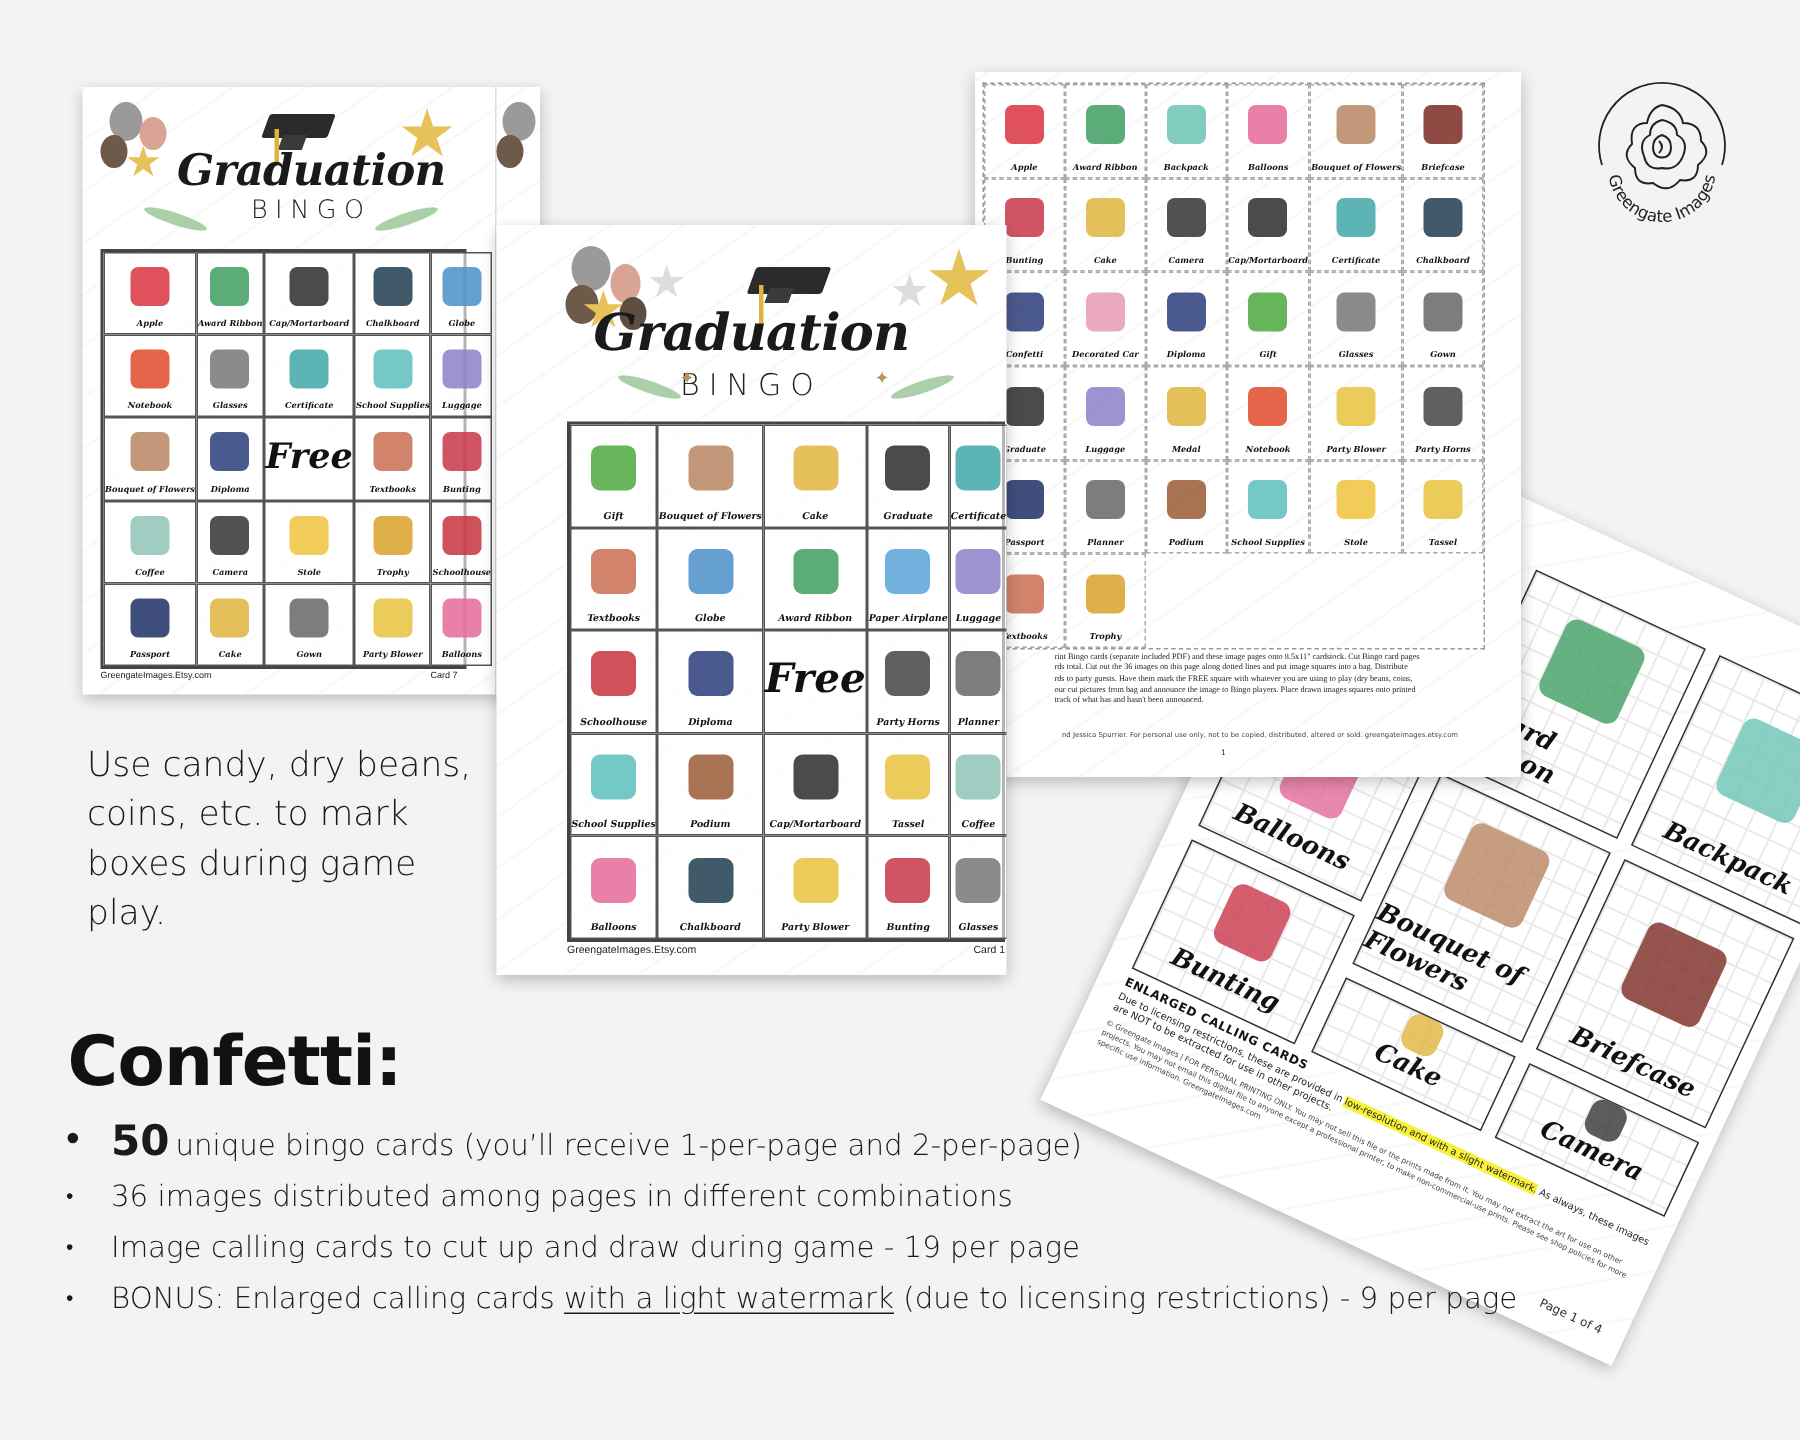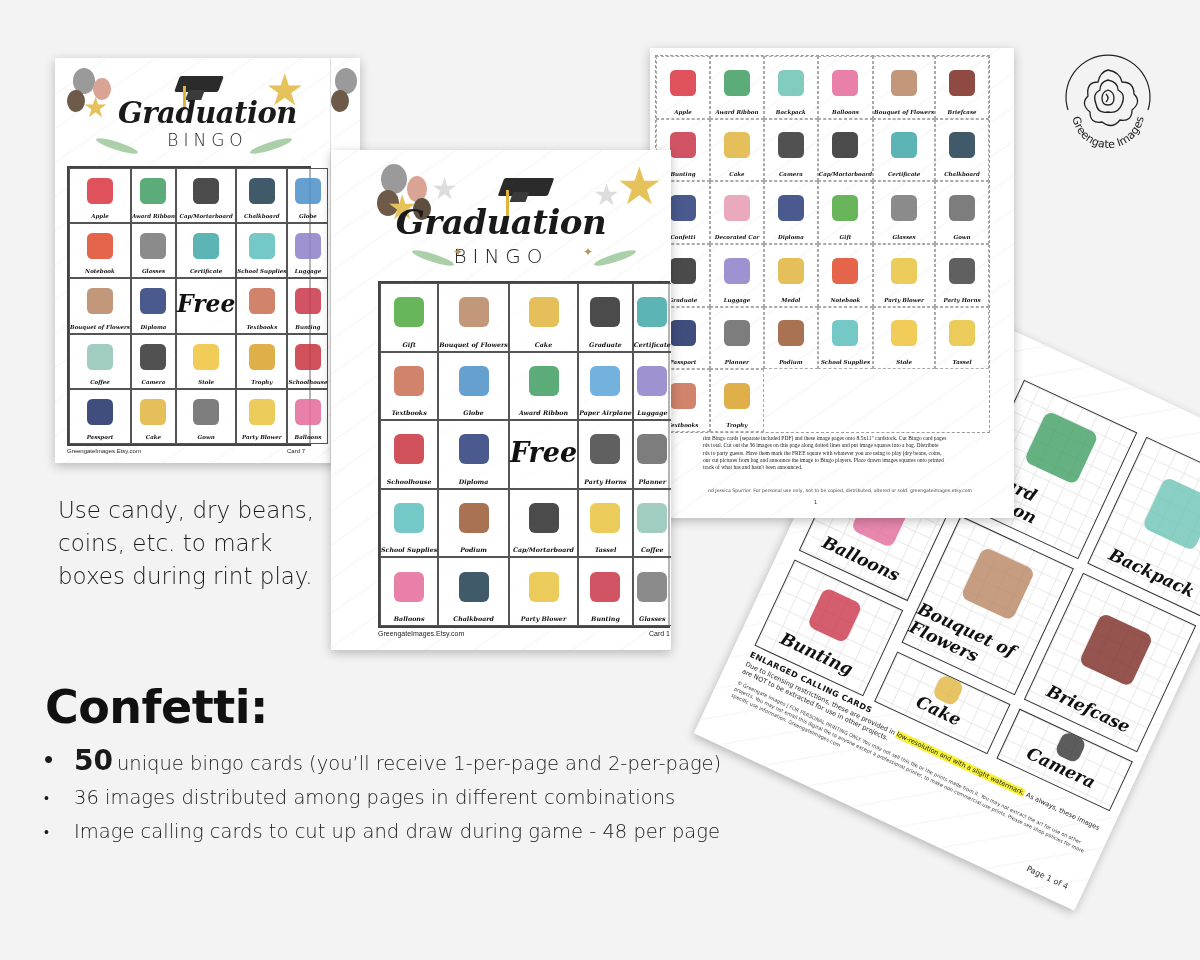--- a/index.html
+++ b/index.html
@@ -689,20 +689,21 @@
       <path d="M50 38 Q56 40 56 46 Q56 53 50 53 Q44 53 44 46 Q44 40 50 38 Z"></path>
       <path d="M48 42 Q52 46 48 50"></path>
     </g>
     <defs>
         <path id="arc" d="M14 60 A36 36 0 0 0 86 60"></path>
       </defs>
     <text font-family="DejaVu Sans, sans-serif" font-size="11" fill="#222"><textPath href="#arc" startOffset="50%" text-anchor="middle">Greengate Images</textPath></text>
   </svg>
 </div>
 
-<div class="left-note">Use candy, dry beans, coins, etc. to mark boxes during rint play.</div>
+<div class="left-note">Use candy, dry beans, coins, etc. to mark boxes during game play.</div>
 
 <div class="includes">Confetti:</div>
 <ul class="bullets">
   <li class="first"><span class="big">50</span><span>unique bingo cards (you’ll receive 1-per-page and 2-per-page)</span></li>
   <li>36 images distributed among pages in different combinations</li>
-  <li>Image calling cards to cut up and draw during game - 48 per page</li>
+  <li>Image calling cards to cut up and draw during game - 19 per page</li>
+  <li><span>BONUS: Enlarged calling cards</span> <u>with a light watermark</u> <span>(due to licensing restrictions) - 9 per page</span></li>
 </ul>
 
 </body></html>

